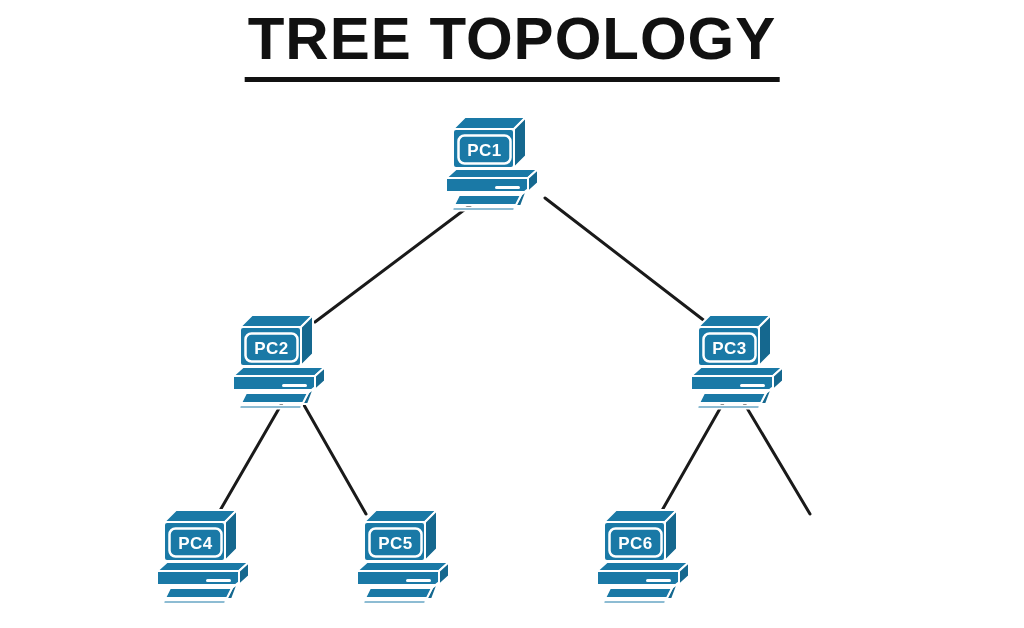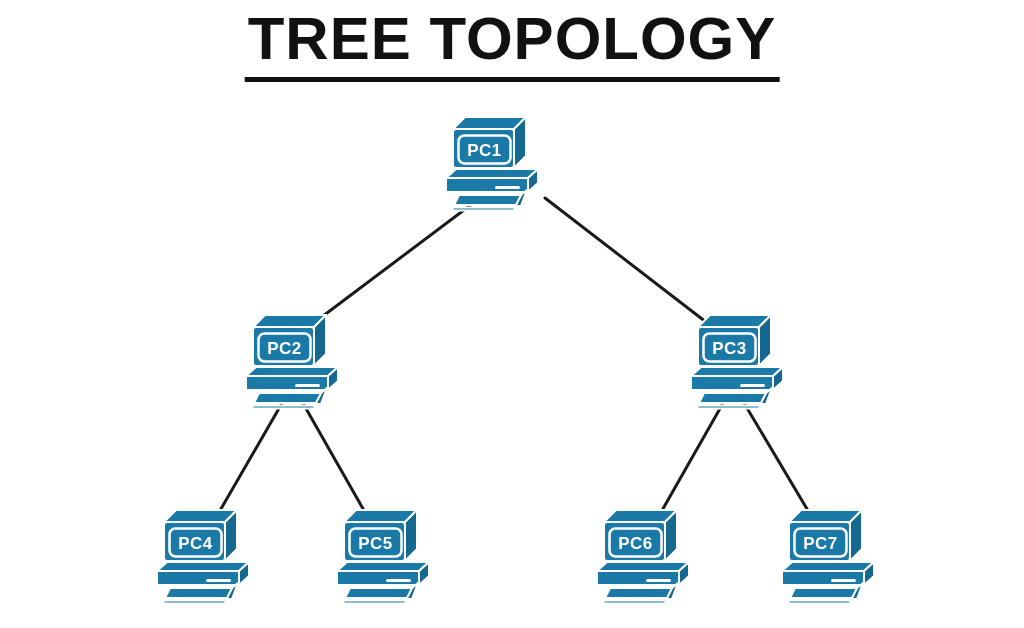--- a/index.html
+++ b/index.html
@@ -96,55 +96,49 @@
     <line x1="741" y1="398" x2="810" y2="514"></line>
   </svg>
 
   <div class="node" style="left:429px;top:112px">
     <svg viewBox="0 0 112 100">
       <use href="#pc-shape"></use>
       <text class="pc-label" x="55.5" y="44" text-anchor="middle">PC1</text>
     </svg>
   </div>
 
-  <div class="node" style="left:229px;top:310px">
+  <div class="node" style="left:216px;top:310px">
     <svg viewBox="0 0 112 100">
       <use href="#pc-shape"></use>
       <text class="pc-label" x="55.5" y="44" text-anchor="middle">PC2</text>
     </svg>
   </div>
 
   <div class="node" style="left:674px;top:310px">
     <svg viewBox="0 0 112 100">
       <use href="#pc-shape"></use>
       <text class="pc-label" x="55.5" y="44" text-anchor="middle">PC3</text>
     </svg>
   </div>
 
   <div class="node" style="left:140px;top:505px">
     <svg viewBox="0 0 112 100">
       <use href="#pc-shape"></use>
       <text class="pc-label" x="55.5" y="44" text-anchor="middle">PC4</text>
     </svg>
   </div>
 
-  <div class="node" style="left:320px;top:505px">
+  <div class="node" style="left:340px;top:505px">
     <svg viewBox="0 0 112 100">
       <use href="#pc-shape"></use>
       <text class="pc-label" x="55.5" y="44" text-anchor="middle">PC5</text>
     </svg>
   </div>
 
   <div class="node" style="left:580px;top:505px">
     <svg viewBox="0 0 112 100">
       <use href="#pc-shape"></use>
       <text class="pc-label" x="55.5" y="44" text-anchor="middle">PC6</text>
     </svg>
   </div>
 
-  <div class="node" style="left:765px;top:505px">
-    <svg viewBox="0 0 112 100">
-      <use href="#pc-shape"></use>
-      <text class="pc-label" x="55.5" y="44" text-anchor="middle">PC7</text>
-    </svg>
-  </div>
 
 </div>
 
 </body></html>

